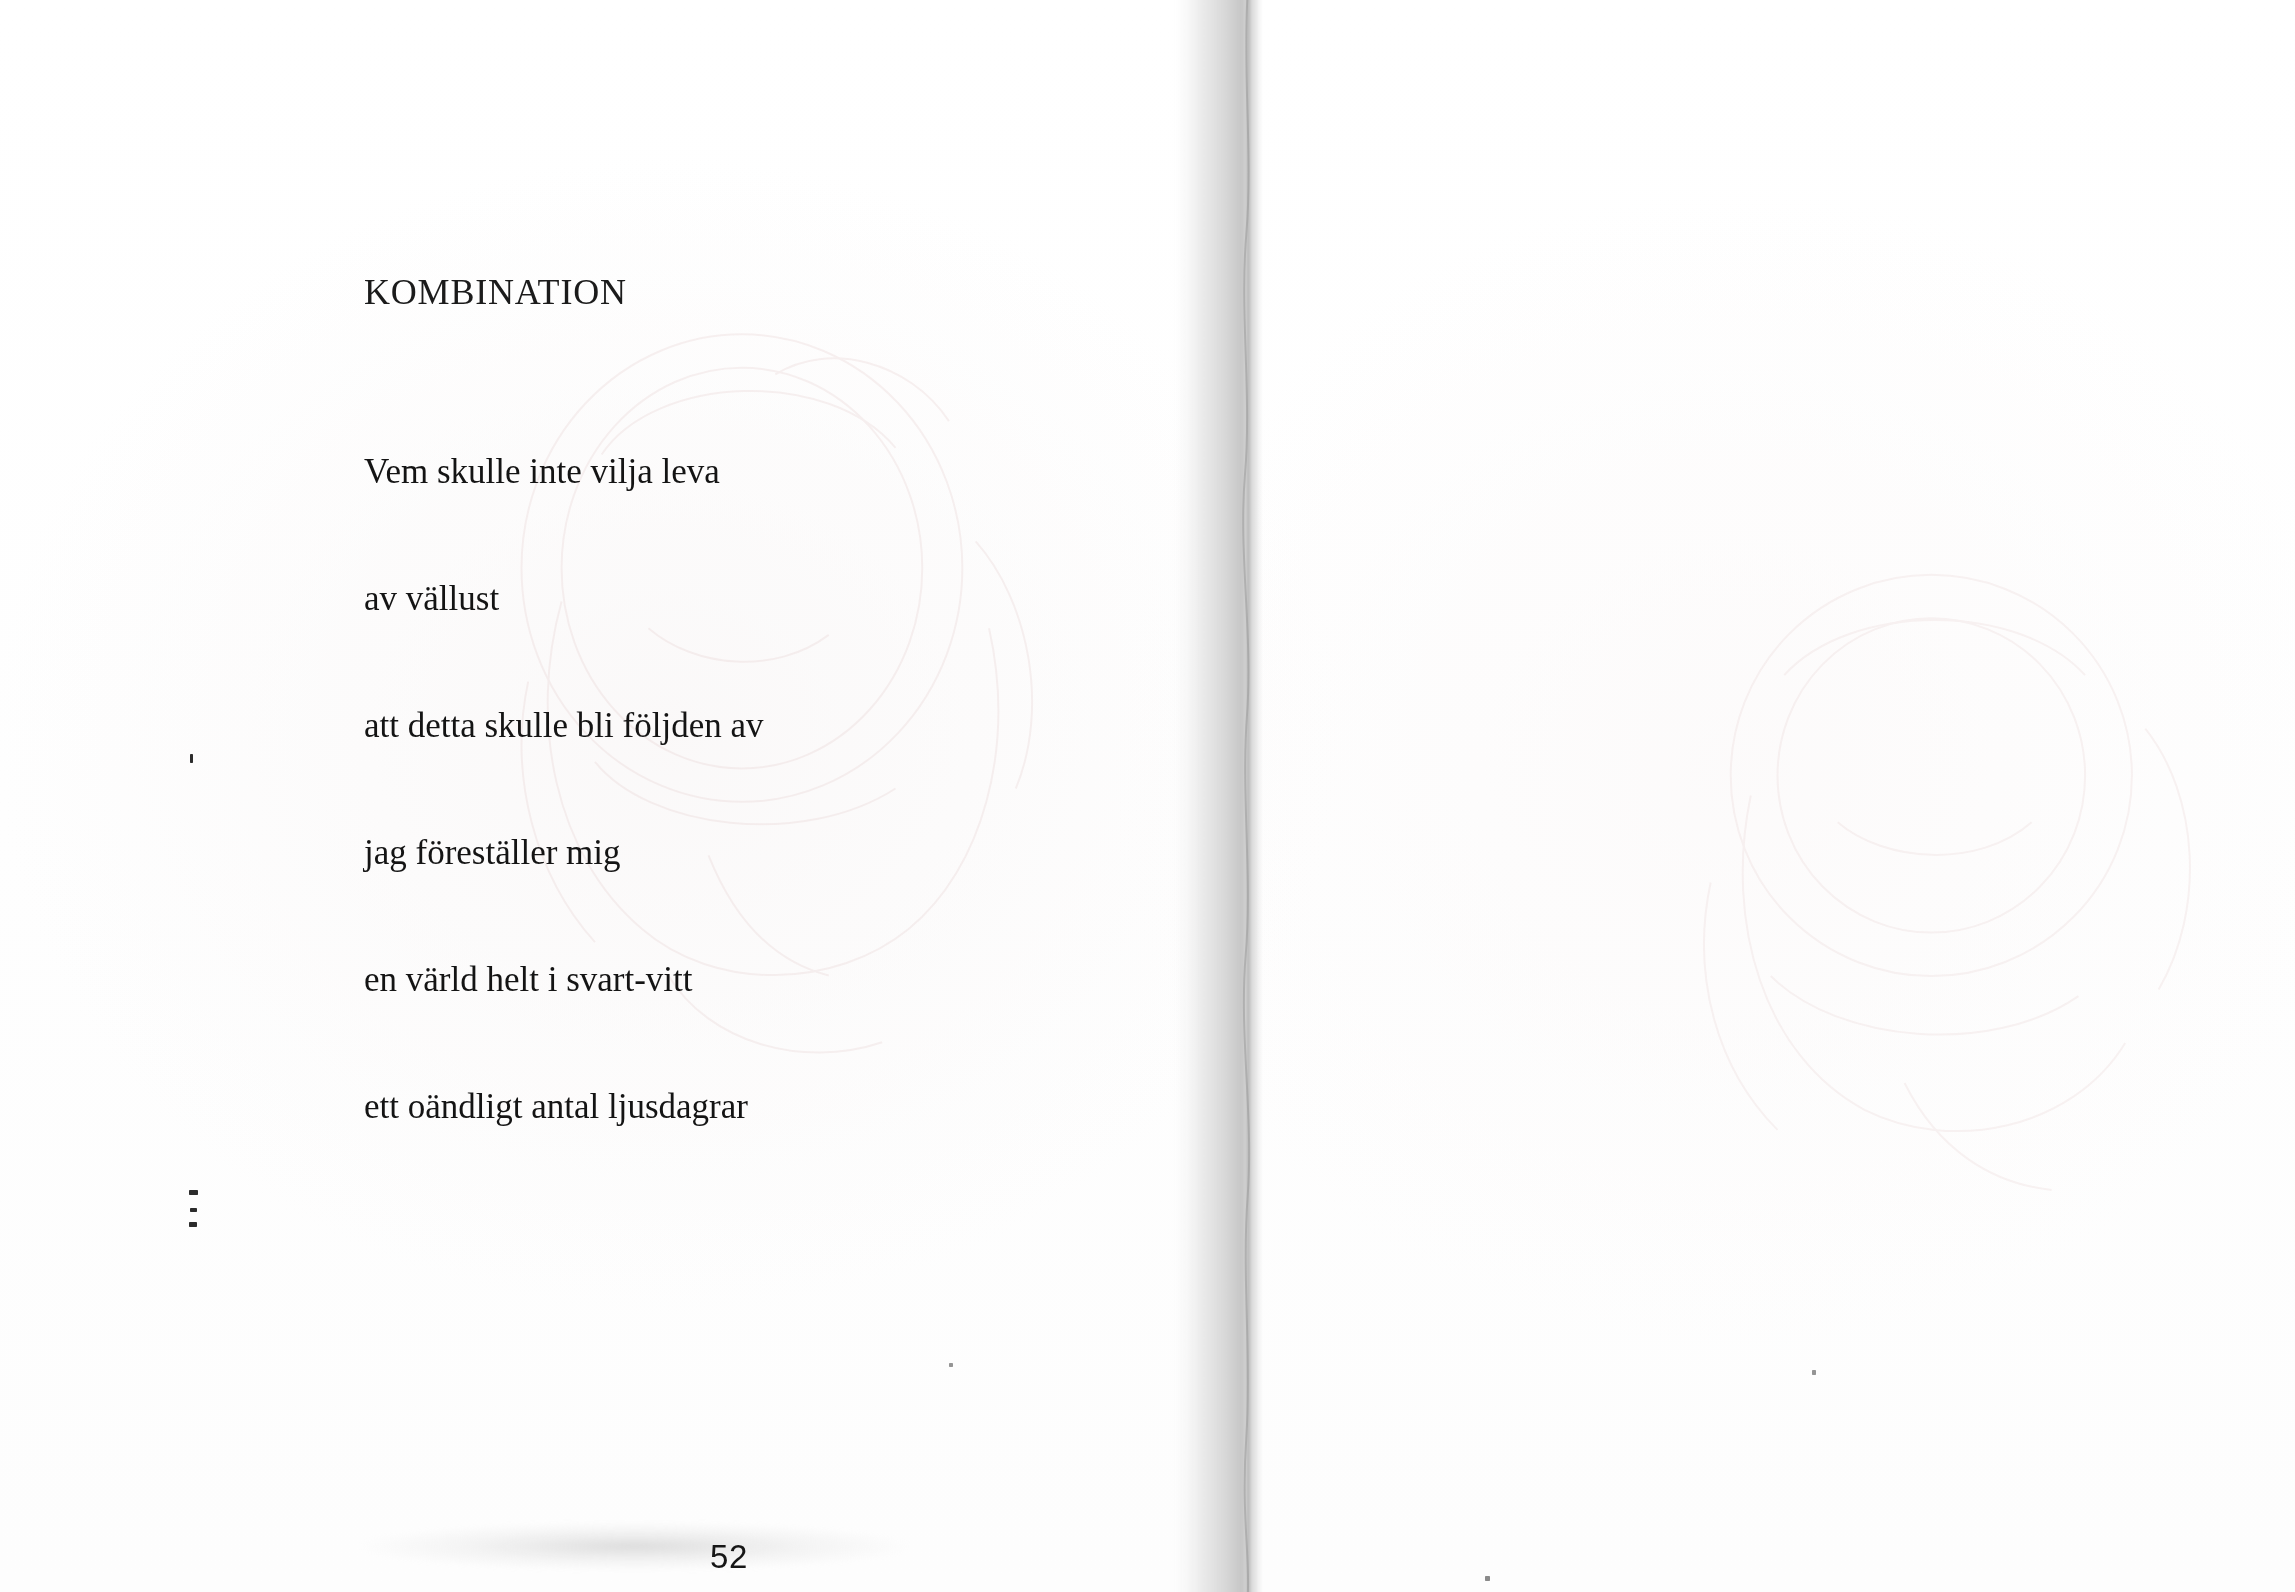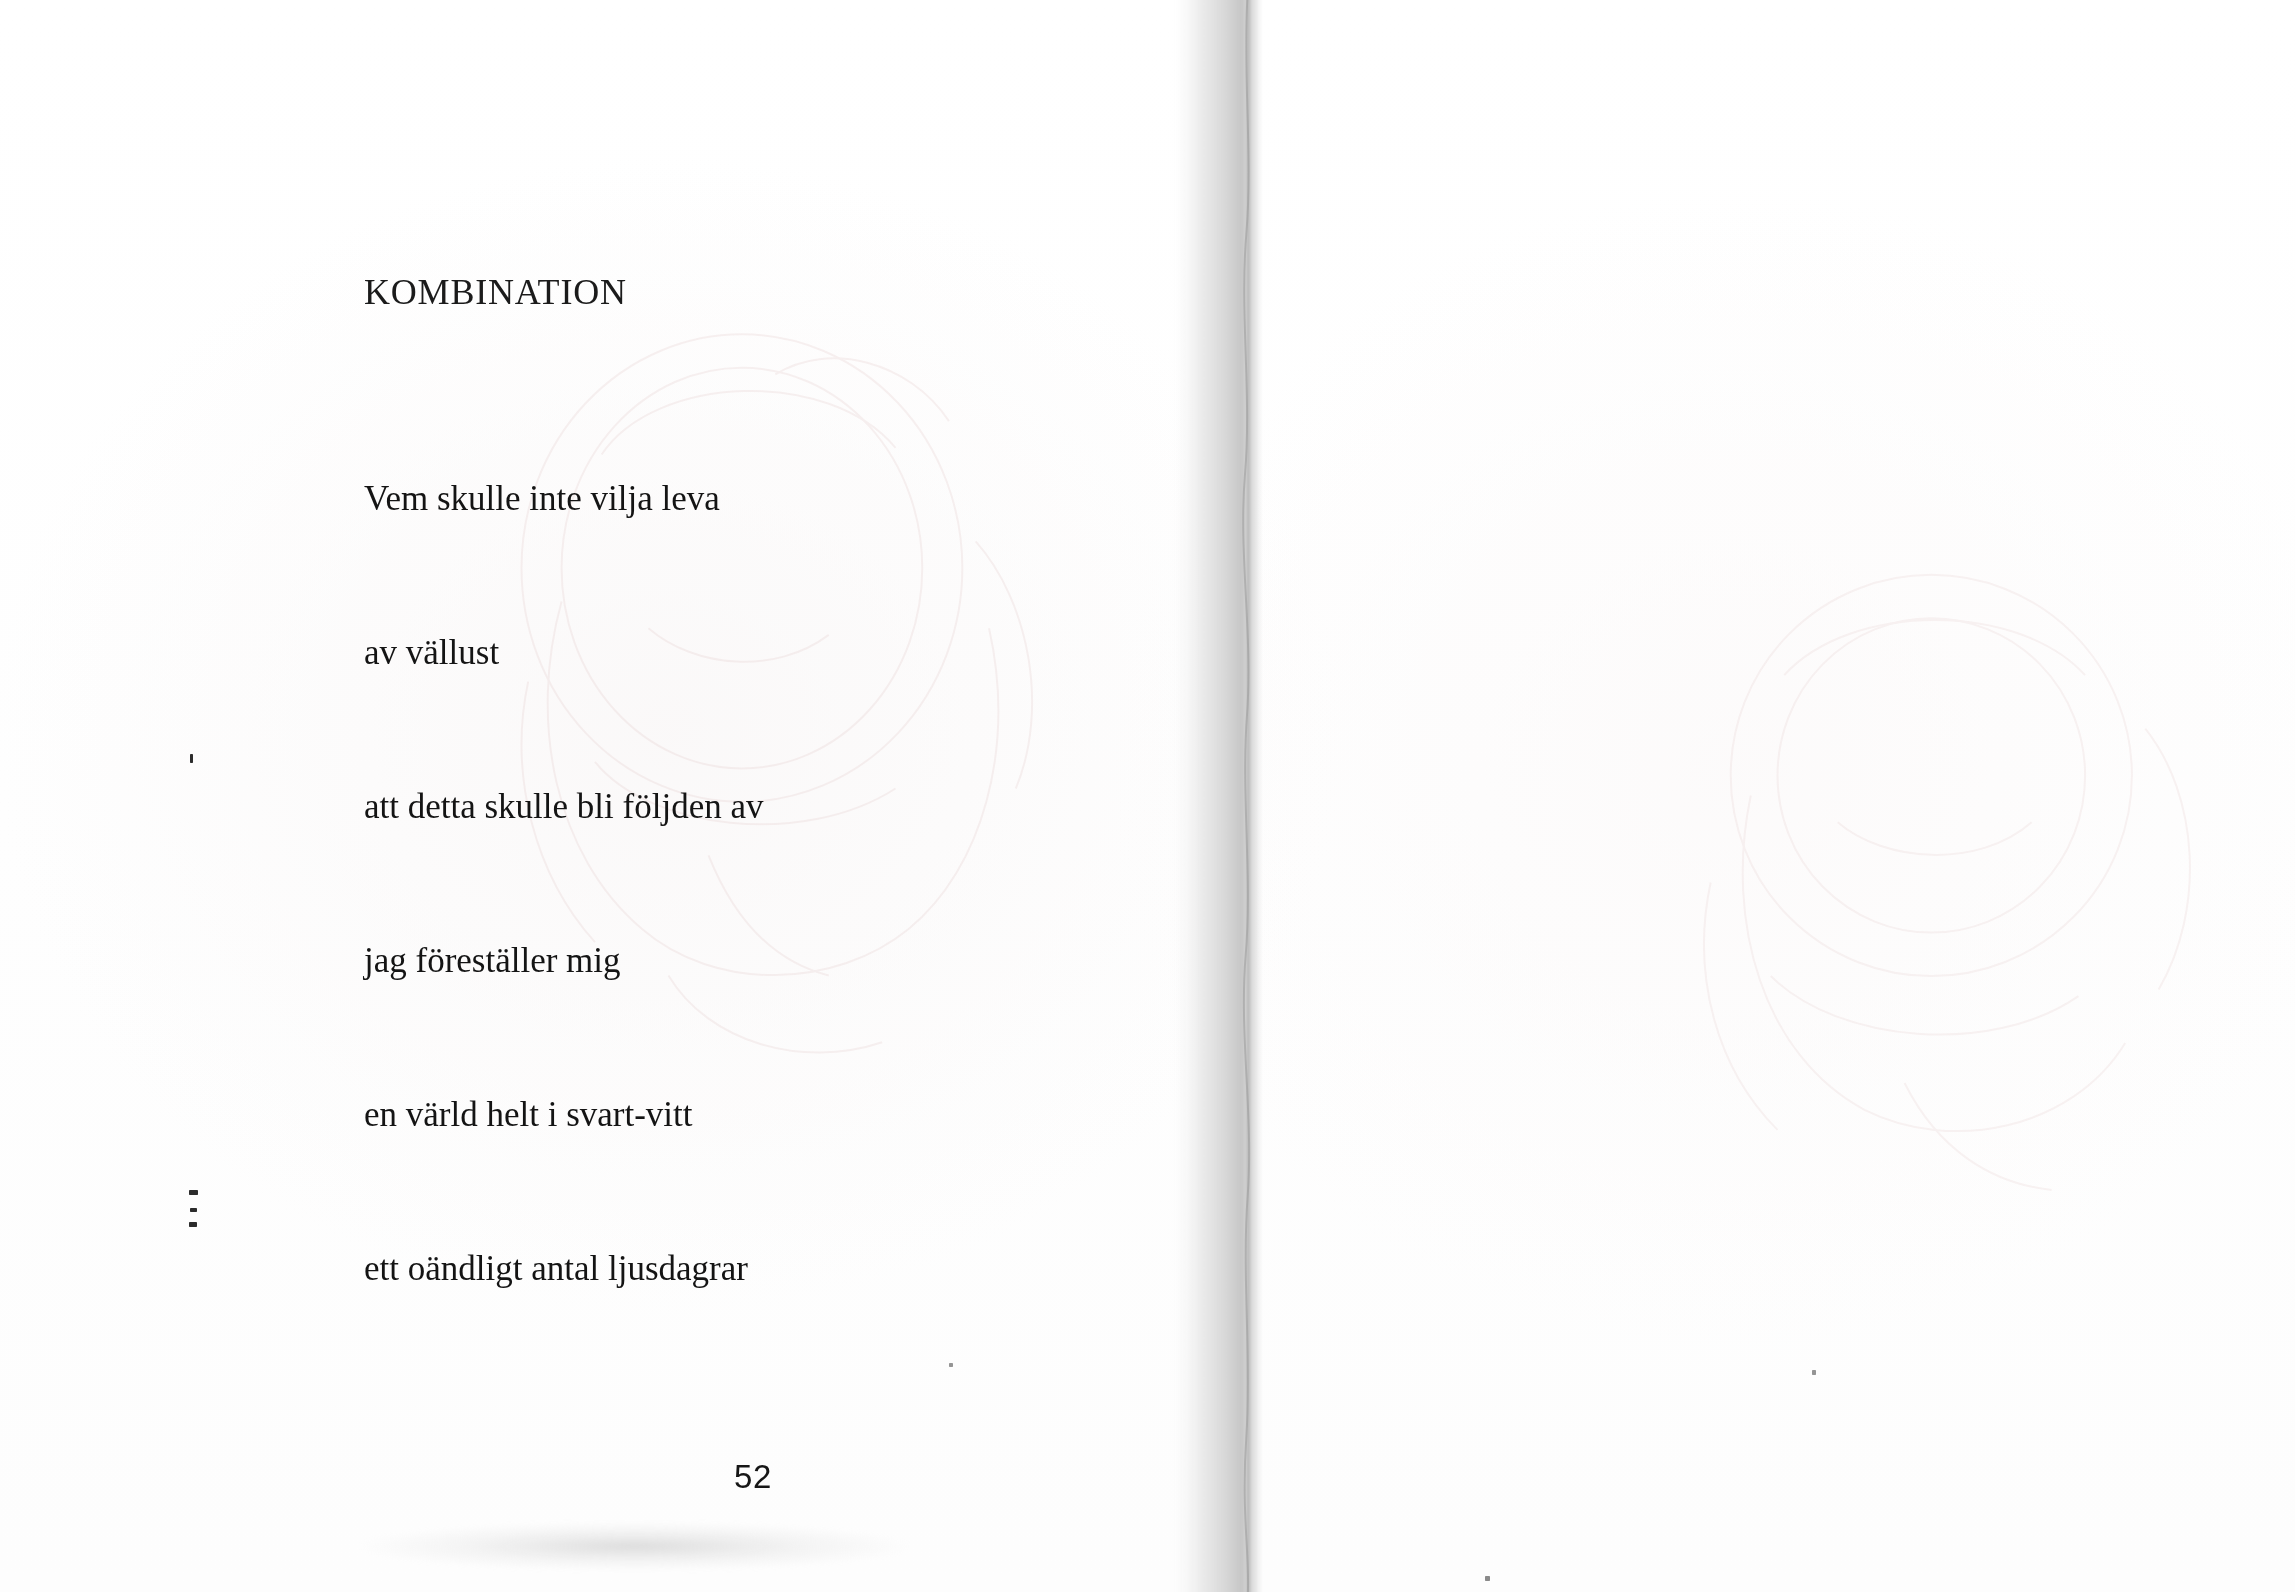--- a/index.html
+++ b/index.html
@@ -123,30 +123,30 @@
     white-space: pre;
   }
   .poem-line {
     display: block;
     white-space: pre;
     color: #141414;
   }
 
   #left-title  { left: 364px;  top: 271px; }
   #left-body   { left: 364px;  top: 368px; }
-  #left-body .poem-line  { height: 47px; line-height: 47px; font-size: 35px; margin-top: 27px; }
+  #left-body .poem-line  { height: 47px; line-height: 47px; font-size: 35px; }
 
   .folio {
     position: absolute;
     font-family: "Liberation Sans", "DejaVu Sans", sans-serif;
     font-size: 33px;
     color: #161616;
     letter-spacing: 0.7px;
   }
-  #folio-left  { left: 710px; top: 1458px; margin-left: 24px; }
+  #folio-left  { left: 710px; top: 1538px; }
 </style>
 </head>
 <body>
 
 <div id="scan">
 
   <div class="paper-tint"></div>
 
   <svg class="bleed bleed-left" viewBox="0 0 1060 1350">
     <g fill="none" stroke="#d9b7b7" stroke-width="3" opacity="0.62">

